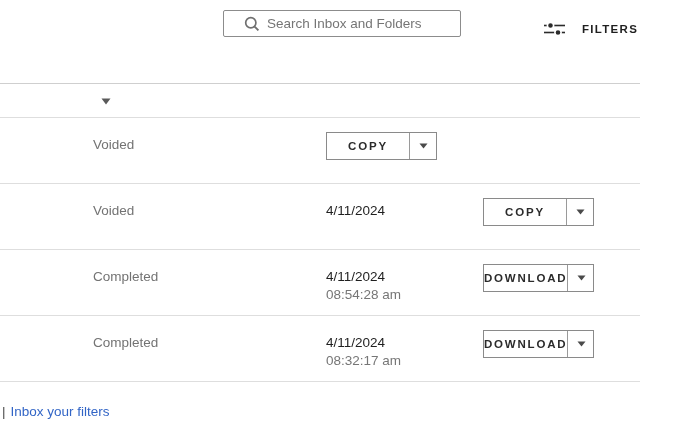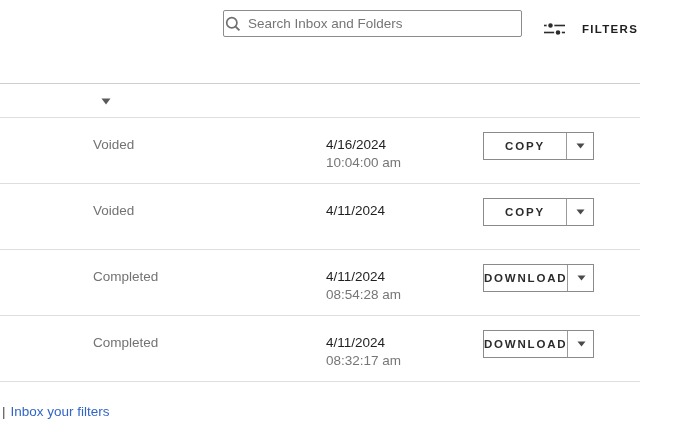--- a/index.html
+++ b/index.html
@@ -13,27 +13,27 @@
     width: 681px;
     height: 440px;
     background: #ffffff;
     overflow: hidden;
   }
 
   
   .search-box {
     position: absolute;
     left: 223px; top: 10px;
-    width: 299px; height: 27px;
+    width: 238px; height: 27px;
     border: 1px solid #8c8c8c;
     border-radius: 2px;
     background: #fff;
     display: flex;
     align-items: center;
-    padding-left: 1px;
+    padding-left: 20px;
   }
   .search-box svg { flex: 0 0 auto; }
   .search-box input {
     flex: 1;
     border: none;
     outline: none;
     font-family: "Liberation Sans", sans-serif;
     font-size: 13.5px;
     color: #1f1f1f;
     margin-left: 7px;
@@ -170,24 +170,20 @@
         <svg class="sort-icon" width="10" height="7" viewBox="0 0 10 7">
           <polygon points="0.5,0.5 9.5,0.5 5,6.5" fill="#5a5a5a"></polygon>
         </svg>
       </div>
       <div class="th"></div>
     </div>
     <div>
   <div class="row">
     <div class="cell"></div>
     <div class="cell c-status">Voided</div>
-    <div class="cell c-date">
-      <div class="date">4/16/2024</div>
-      <div class="time">10:04:00 am</div>
-    </div>
     <div class="cell c-action">
       <div class="split-btn">
         <button class="btn-main">COPY</button>
         <button class="btn-arrow">
           <svg width="9" height="6" viewBox="0 0 9 6">
             <polygon points="0.5,0.5 8.5,0.5 4.5,5.5" fill="#4a4a4a"></polygon>
           </svg>
         </button>
       </div>
     </div>

